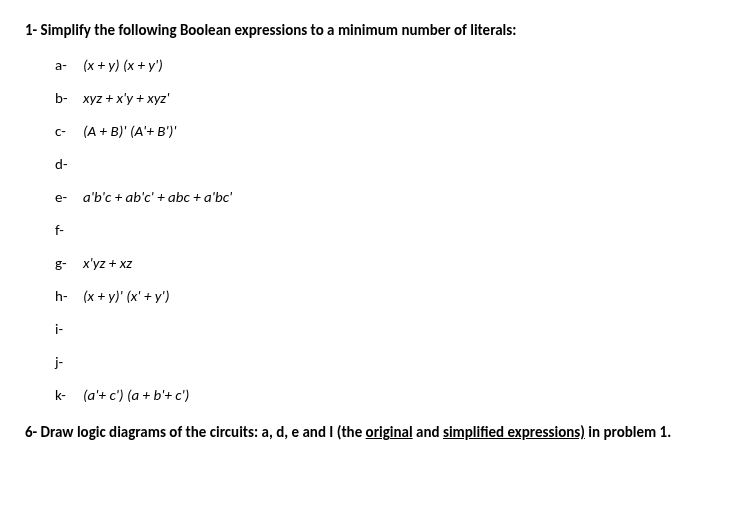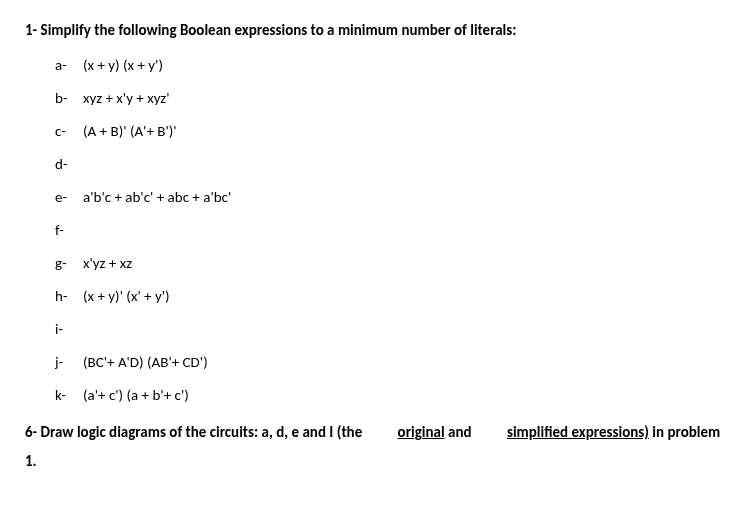--- a/index.html
+++ b/index.html
@@ -25,29 +25,29 @@
     }
     .sub-item {
       margin-bottom: 12px;
       display: flex;
     }
     .sub-label {
       min-width: 28px;
     }
     .expr {
       font-family: 'Calibri', 'Arial', sans-serif;
+      font-style: italic;
     }
     .problem2 {
       margin-top: 10px;
       font-weight: bold;
       line-height: 1.9;
     }
     .underline {
       text-decoration: underline;
-      margin-left: 32px;
     }
   </style>
 </head>
 <body>
 
 <div class="problem-title">1- Simplify the following Boolean expressions to a minimum number of literals:</div>
 
 <div class="sub-list">
   <div class="sub-item">
     <span class="sub-label">a-</span>
@@ -77,21 +77,20 @@
   </div>
   <div class="sub-item">
     <span class="sub-label">h-</span>
     <span class="expr">(x + y)' (x' + y')</span>
   </div>
   <div class="sub-item">
     <span class="sub-label">i-</span>
   </div>
   <div class="sub-item">
     <span class="sub-label">j-</span>
-    <span class="expr">(BC'+ A'D) (AB'+ CD')</span>
   </div>
   <div class="sub-item">
     <span class="sub-label">k-</span>
     <span class="expr">(a'+ c') (a + b'+ c')</span>
   </div>
 </div>
 
 <div class="problem2">
   <span>6- Draw logic diagrams of the circuits: a, d, e and I (the </span><span class="underline">original</span><span> and </span><span class="underline">simplified expressions)</span><span> in problem 1.</span>
 </div>

